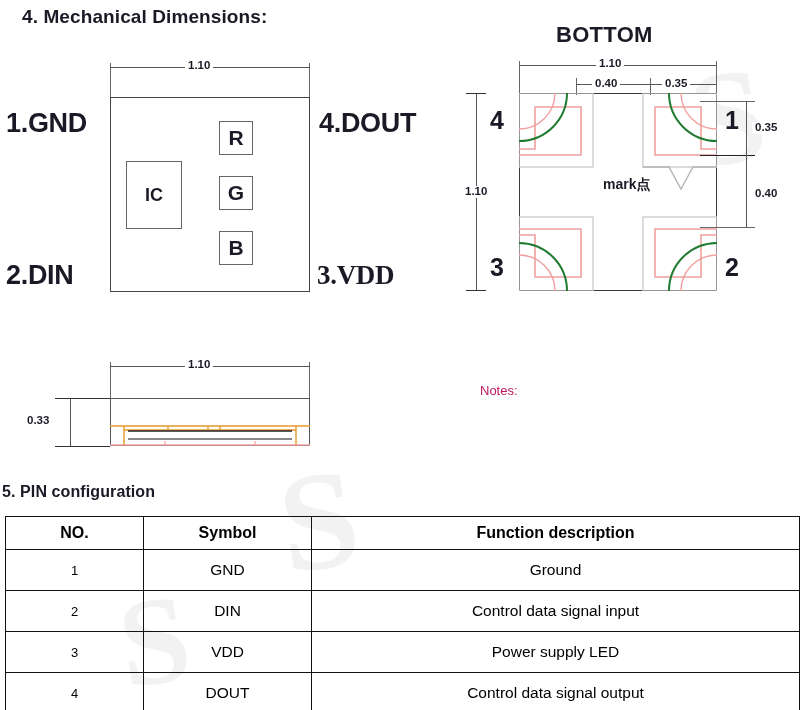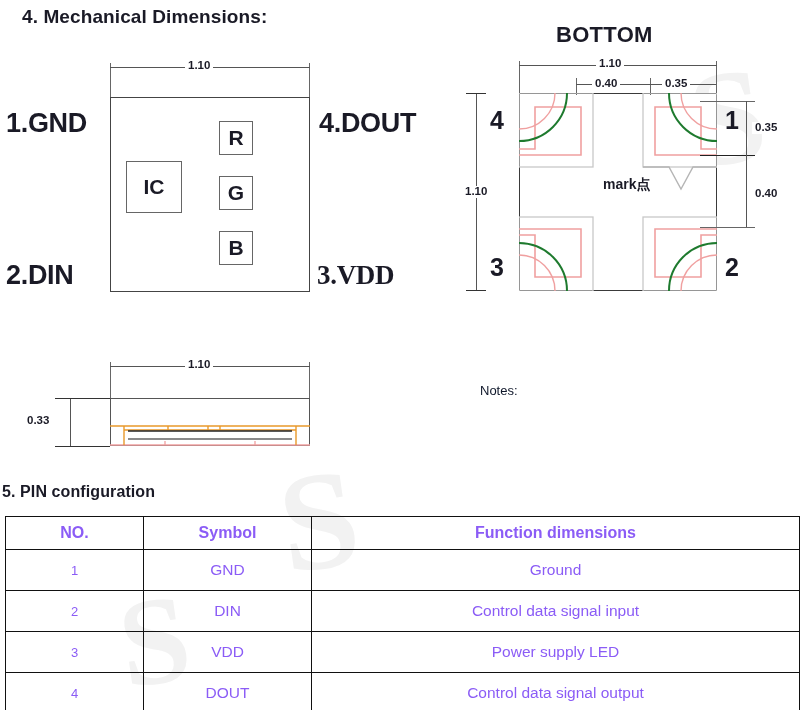--- a/index.html
+++ b/index.html
@@ -78,21 +78,21 @@
     z-index: 2;
   }
   .die-box {
     border: 1.4px solid #666;
     background: #fff;
     box-sizing: border-box;
     display: flex; align-items: center; justify-content: center;
     font-weight: bold;
     z-index: 3;
   }
-  #die-ic { left: 126px; top: 161px; width: 56px; height: 52px; font-size: 21px; }
+  #die-ic { left: 126px; top: 161px; width: 56px; height: 68px; font-size: 18px; }
   #die-r  { left: 219px; top: 121px; width: 34px; height: 34px; font-size: 21px; }
   #die-g  { left: 219px; top: 176px; width: 34px; height: 34px; font-size: 21px; }
   #die-b  { left: 219px; top: 231px; width: 34px; height: 34px; font-size: 21px; }
 
   
   .dimline-h { border-top: 1.4px solid #555; height: 0; z-index: 3; }
   .dimline-v { border-left: 1.4px solid #555; width: 0; z-index: 3; }
   .ext-v     { border-left: 1.4px solid #666; width: 0; z-index: 3; }
   .ext-h     { border-top: 1.4px solid #666; height: 0; z-index: 3; }
   .tick-h    { border-top: 1.6px solid #333; height: 0; z-index: 4; }
@@ -117,39 +117,39 @@
     box-sizing: border-box;
     z-index: 2;
   }
   #sideview-svg { left: 110px; top: 398px; z-index: 3; }
 
   
   #notes {
     left: 480px; top: 383px;
     font-size: 13px;
     line-height: 16px;
-    color: #0f172a;
+    color: #be185d;
     z-index: 4;
   }
   #notes .n-indent { padding-left: 9px; }
 
   
   #pin-table {
     position: absolute;
     left: 5px; top: 516px;
     width: 795px;
     border-collapse: collapse;
     z-index: 3;
     background: transparent;
   }
   #pin-table th, #pin-table td {
     border: 1.8px solid #111;
     text-align: center;
     font-size: 15.5px;
-    color: #8b5cf6;
+    color: #000000;
     background: transparent;
   }
   #pin-table th { font-weight: bold; height: 30px; font-size: 16px; }
   #pin-table td { height: 38px; font-weight: normal; }
   #pin-table .col-no   { width: 135px; }
   #pin-table .col-sym  { width: 165px; }
   #pin-table td.cell-no { font-size: 13px; }
 </style>
 </head>
 <body>
@@ -281,21 +281,21 @@
   <div>Notes:</div>
 </div>
 
 <div class="abs sec-head" id="sec5-head">5. PIN configuration</div>
 
 <table id="pin-table">
   <thead>
     <tr>
       <th class="col-no">NO.</th>
       <th class="col-sym">Symbol</th>
-      <th>Function dimensions</th>
+      <th>Function description</th>
     </tr>
   </thead>
   <tbody>
     <tr>
       <td class="cell-no">1</td>
       <td>GND</td>
       <td>Ground</td>
     </tr>
     <tr>
       <td class="cell-no">2</td>

